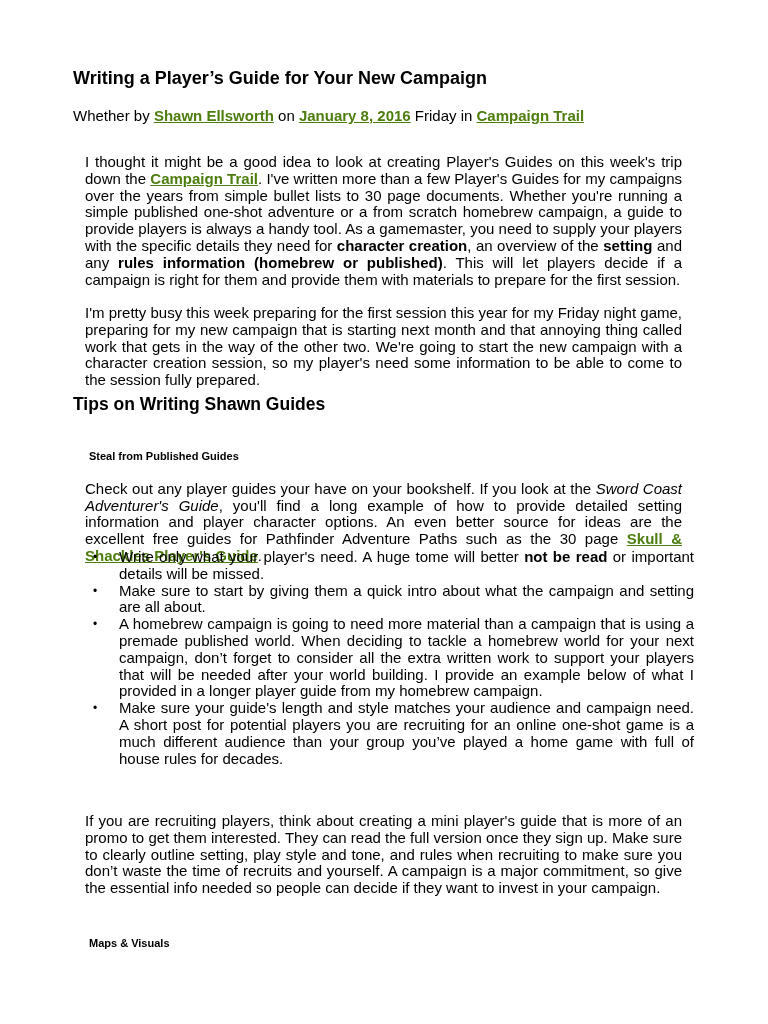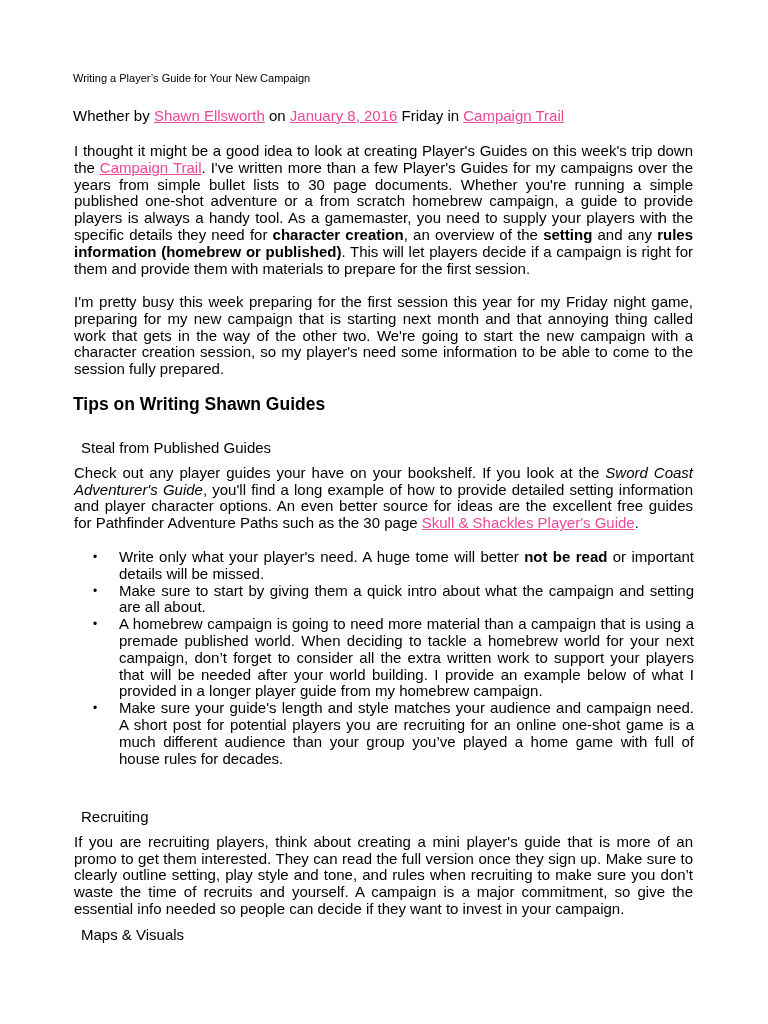--- a/index.html
+++ b/index.html
@@ -5,36 +5,36 @@
   html, body { margin: 0; padding: 0; background: #ffffff; }
   body {
     width: 768px; height: 1024px; overflow: hidden;
     font-family: "Liberation Sans", sans-serif;
     color: #000000;
   }
   .page { position: relative; width: 768px; height: 1024px; }
   .content { position: absolute; left: 73px; top: 0; width: 621px; }
   h1.title {
     position: absolute; top: 68px; left: 0; margin: 0;
-    font-size: 11px; font-weight: normal; line-height: 20px; white-space: nowrap; text-align: center;
+    font-size: 18px; font-weight: bold; line-height: 20px; white-space: nowrap; text-align: center;
   }
   .byline {
     position: absolute; top: 107px; left: 0; margin: 0;
     font-size: 15px; line-height: 17px; white-space: nowrap;
   }
-  a { color: #ec4899; text-decoration: underline; }
+  a { color: #4d7c0f; text-decoration: underline; font-weight: bold; }
   p.body, .sub-body {
-    margin: 1px; font-size: 15px; line-height: 16.8px; text-align: justify;
+    margin: 12px; font-size: 15px; line-height: 16.8px; text-align: justify;
   }
   .block { position: absolute; left: 0; width: 621px; }
   h2.section {
     margin: 0; font-size: 17.5px; font-weight: bold; line-height: 20px; white-space: nowrap;
   }
   h3.subhead {
-    margin: 8px; font-size: 15px; font-weight: normal; line-height: 16.8px;
+    margin: 16px; font-size: 11px; font-weight: bold; line-height: 16.8px;
   }
   ul.bullets { margin: 0; padding: 0; list-style: none; }
   ul.bullets li {
     position: relative; padding-left: 46px; font-size: 15px; line-height: 16.8px;
     text-align: justify;
   }
   ul.bullets li .dot {
     position: absolute; left: 20px; top: 0; font-size: 12px;
   }
 </style>
@@ -70,21 +70,20 @@
     <div class="block" style="top:549px;">
       <ul class="bullets">
         <li><span class="dot">•</span><span>Write only what your player's need. A huge tome will better </span><b>not be read</b><span> or important details will be missed.</span></li>
         <li><span class="dot">•</span><span>Make sure to start by giving them a quick intro about what the campaign and setting are all about.</span></li>
         <li><span class="dot">•</span><span>A homebrew campaign is going to need more material than a campaign that is using a premade published world. When deciding to tackle a homebrew world for your next campaign, don’t forget to consider all the extra written work to support your players that will be needed after your world building. I provide an example below of what I provided in a longer player guide from my homebrew campaign.</span></li>
         <li><span class="dot">•</span><span>Make sure your guide's length and style matches your audience and campaign need. A short post for potential players you are recruiting for an online one-shot game is a much different audience than your group you’ve played a home game with full of house rules for decades.</span></li>
       </ul>
     </div>
 
     <div class="block" style="top:801px;">
-      <h3 class="subhead">Recruiting</h3>
       <p class="body">If you are recruiting players, think about creating a mini player's guide that is more of an promo to get them interested. They can read the full version once they sign up. Make sure to clearly outline setting, play style and tone, and rules when recruiting to make sure you don’t waste the time of recruits and yourself. A campaign is a major commitment, so give the essential info needed so people can decide if they want to invest in your campaign.</p>
     </div>
 
     <div class="block" style="top:919px;">
       <h3 class="subhead">Maps &amp; Visuals</h3>
     </div>
 
   </div>
 </div>
 

